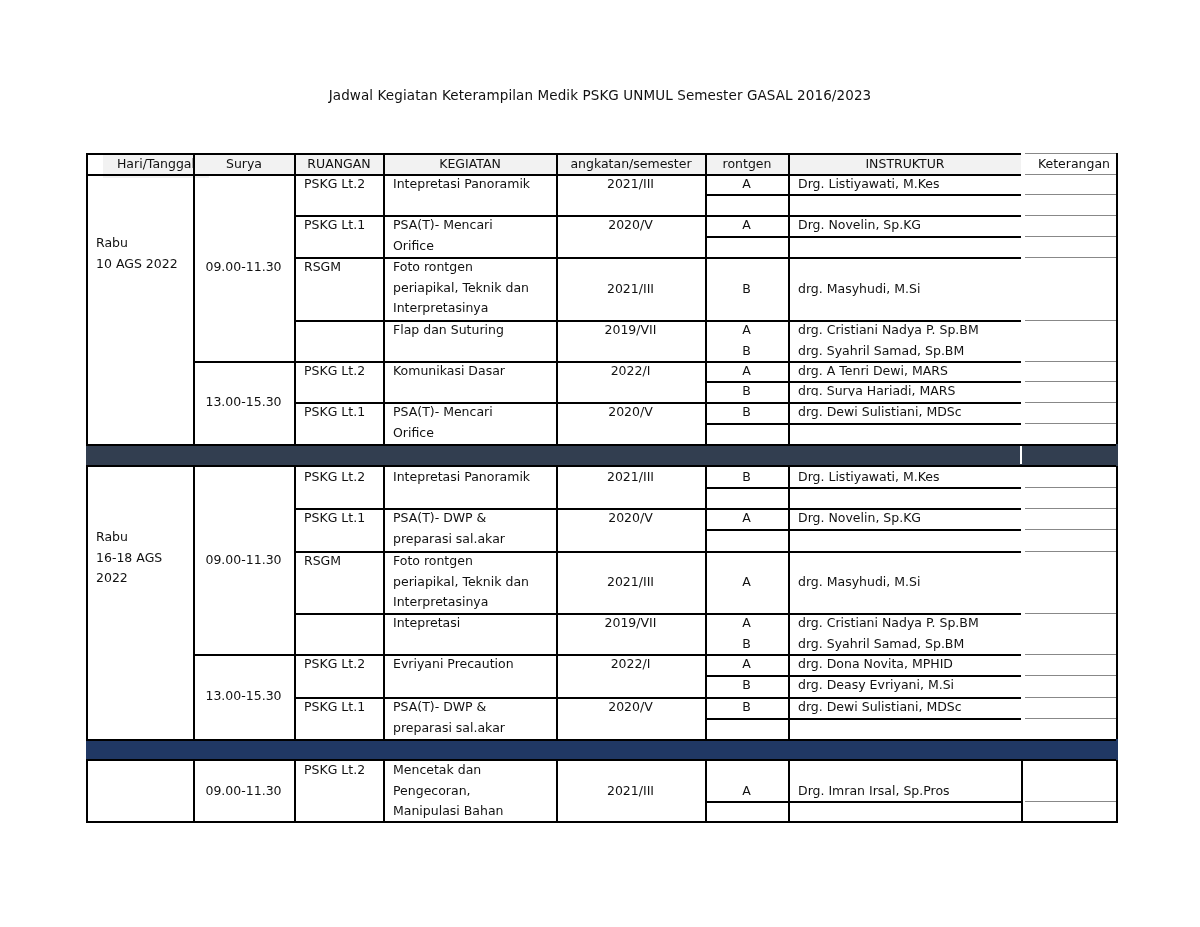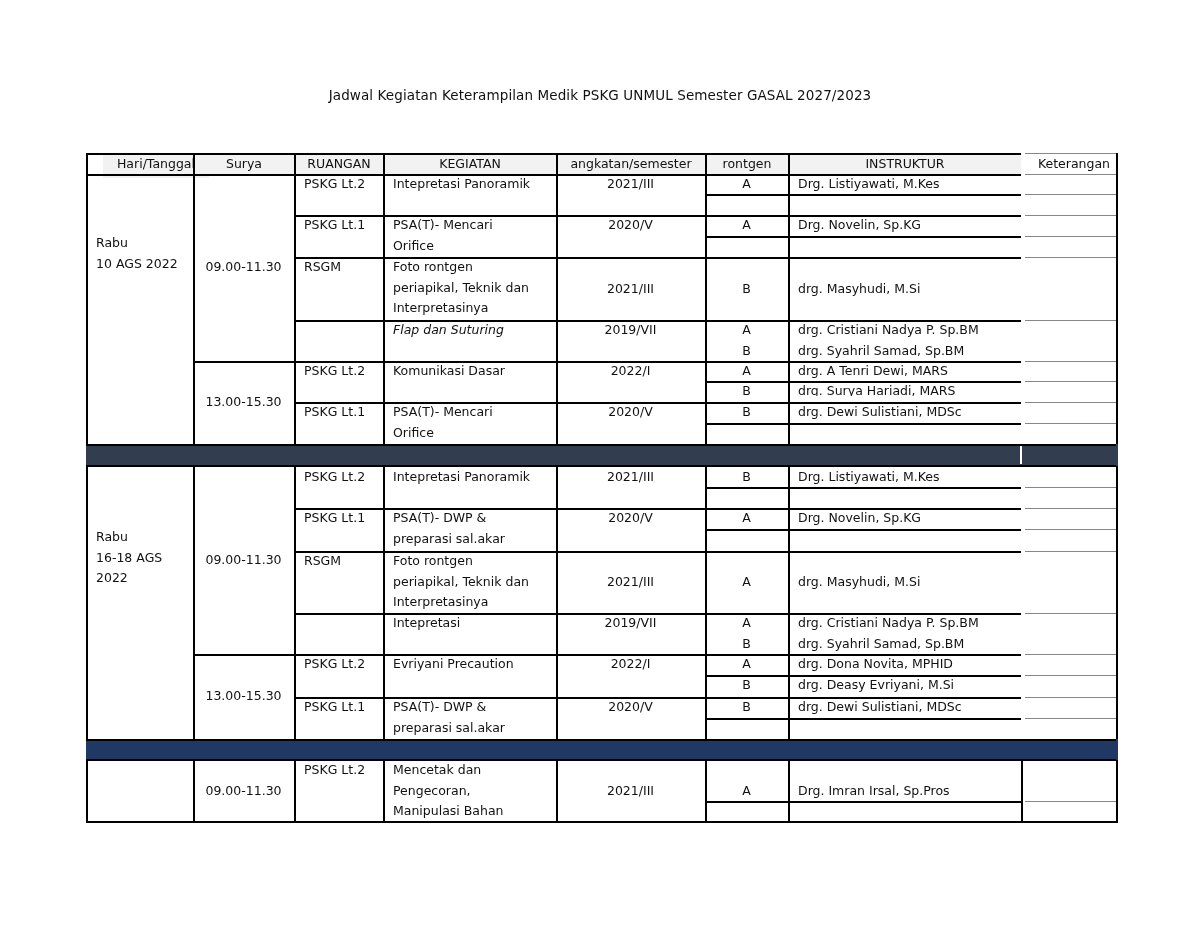--- a/index.html
+++ b/index.html
@@ -22,21 +22,21 @@
   .vcenter.c { justify-content: center; }
   .line { position: absolute; background: #000; }
   .gline { position: absolute; background: #888; }
   .bar1 { position: absolute; background: #323e50; }
   .bar2 { position: absolute; background: #203864; }
   .wgap { position: absolute; background: #fff; }
 </style>
 </head>
 <body>
 
-<div class="title">Jadwal Kegiatan Keterampilan Medik PSKG UNMUL Semester GASAL 2027/2023</div>
+<div class="title">Jadwal Kegiatan Keterampilan Medik PSKG UNMUL Semester GASAL 2016/2023</div>
 
 <div id="table">
     <div class="cell hdr" style="left: 103px; top: 154px; width: 106px; height: 24px;">Hari/Tanggal</div>
     <div class="cell hdr" style="left: 194px; top: 154px; width: 100px; height: 20px;">Surya</div>
     <div class="cell hdr" style="left: 295px; top: 154px; width: 88px; height: 20px;">RUANGAN</div>
     <div class="cell hdr" style="left: 384px; top: 154px; width: 172px; height: 20px;">KEGIATAN</div>
     <div class="cell hdr" style="left: 557px; top: 154px; width: 148px; height: 20px;">angkatan/semester</div>
     <div class="cell hdr" style="left: 706px; top: 154px; width: 82px; height: 20px;">rontgen</div>
     <div class="cell hdr" style="left: 789px; top: 154px; width: 232px; height: 20px;">INSTRUKTUR</div>
     <div class="cell hdr white" style="left: 1022px; top: 154px; width: 94px; height: 20px; text-align: right; padding-right: 6px;">Keterangan</div>
@@ -85,21 +85,21 @@
     <div class="cell" style="left: 384px; top: 257px; width: 171px; height: 63px;">Foto rontgen
 periapikal, Teknik dan
 Interpretasinya</div>
     <div class="cell c" style="left: 557px; top: 278.5px; width: 147px; height: 21px;">2021/III</div>
     <div class="cell c" style="left: 706px; top: 278.5px; width: 81px; height: 41.5px;">B</div>
     <div class="cell" style="left: 789px; top: 278.5px; width: 231px; height: 41.5px;">drg. Masyhudi, M.Si</div>
     <div class="cell" style="left: 1023px; top: 257px; width: 92px; height: 63px;"></div>
     <div class="line" style="left: 294px; top: 320px; width: 727px; height: 1.5px;"></div>
     <div class="gline" style="left: 1025px; top: 320px; width: 91px; height: 1.2px;"></div>
     <div class="cell" style="left: 295px; top: 320px; width: 87px; height: 41px;"></div>
-    <div class="cell" style="left: 384px; top: 320px; width: 171px; height: 41px; font-style: italic;">Flap dan Suturing</div>
+    <div class="cell" style="left: 384px; top: 320px; width: 171px; height: 41px;">Flap dan Suturing</div>
     <div class="cell c" style="left: 557px; top: 320px; width: 147px; height: 21px;">2019/VII</div>
     <div class="cell c" style="left: 706px; top: 320px; width: 81px; height: 41px;">A
 B</div>
     <div class="cell" style="left: 789px; top: 320px; width: 231px; height: 41px;">drg. Cristiani Nadya P. Sp.BM
 drg. Syahril Samad, Sp.BM</div>
     <div class="cell" style="left: 1023px; top: 320px; width: 92px; height: 41px;"></div>
     <div class="line" style="left: 294px; top: 361px; width: 727px; height: 1.5px;"></div>
     <div class="gline" style="left: 1025px; top: 361px; width: 91px; height: 1.2px;"></div>
     <div class="cell" style="left: 295px; top: 361px; width: 87px; height: 41px;">PSKG Lt.2</div>
     <div class="cell" style="left: 384px; top: 361px; width: 171px; height: 41px;">Komunikasi Dasar</div>

